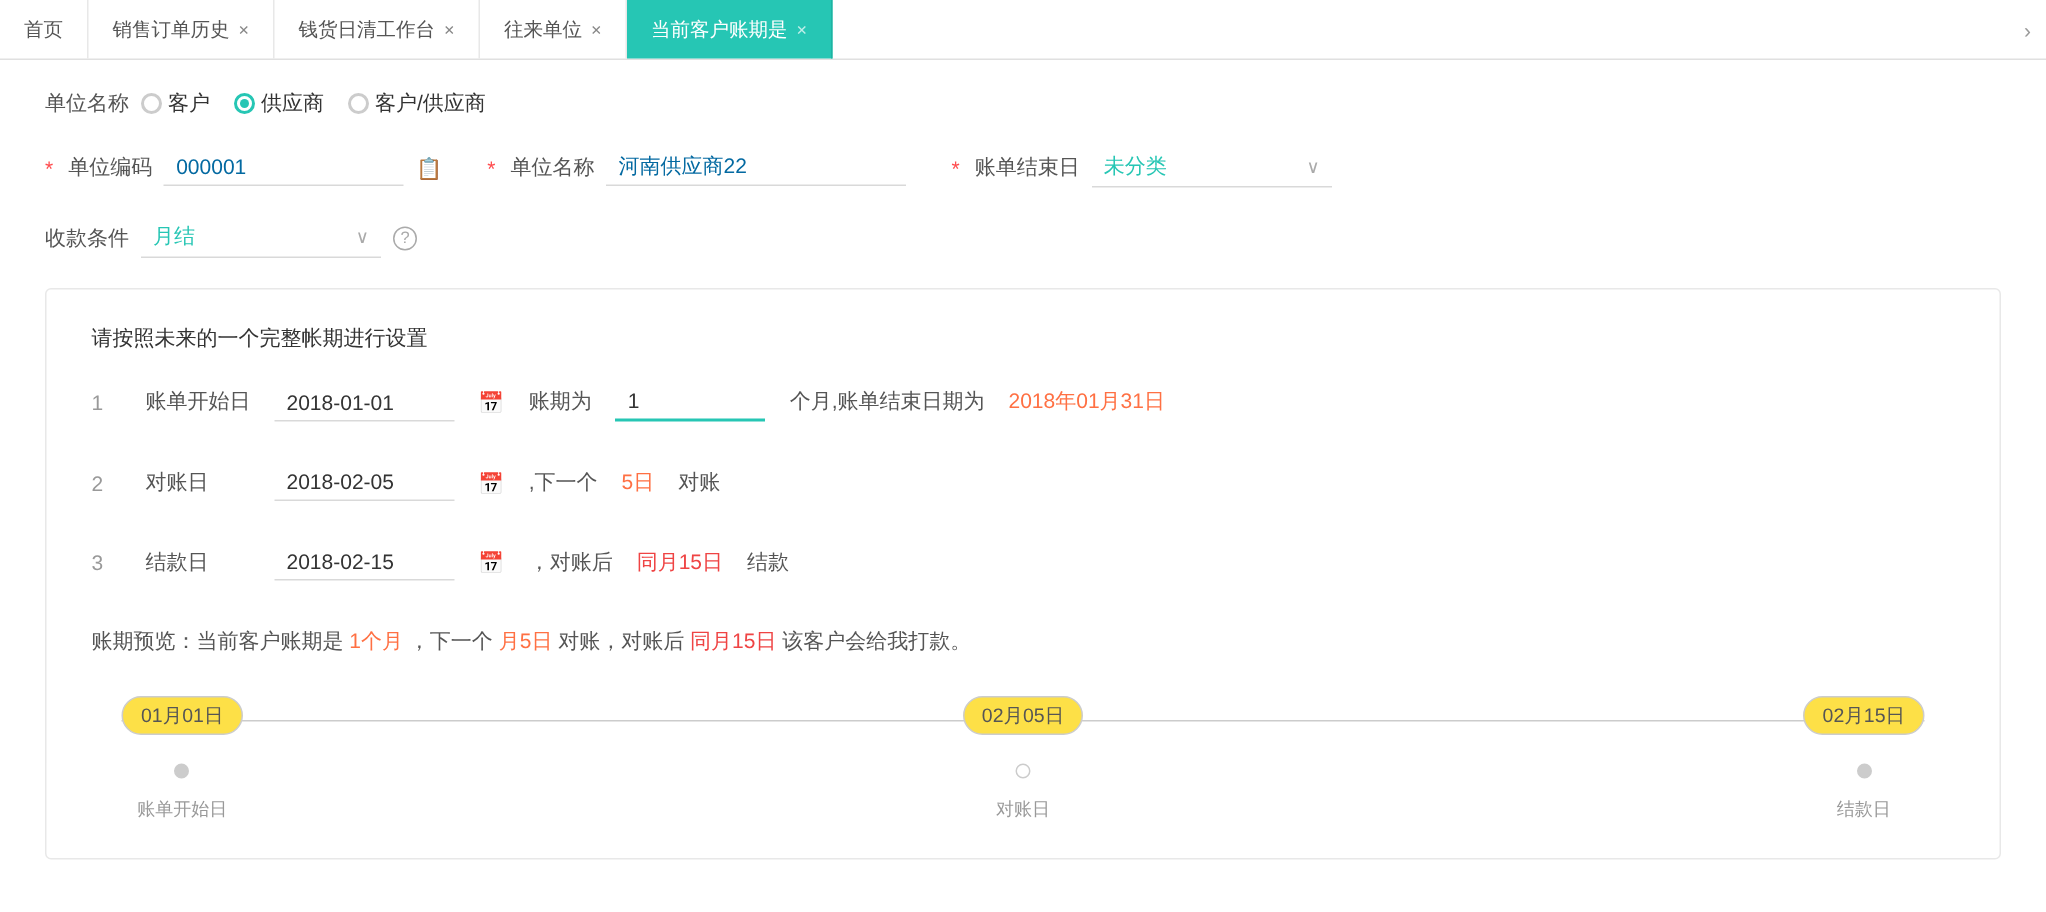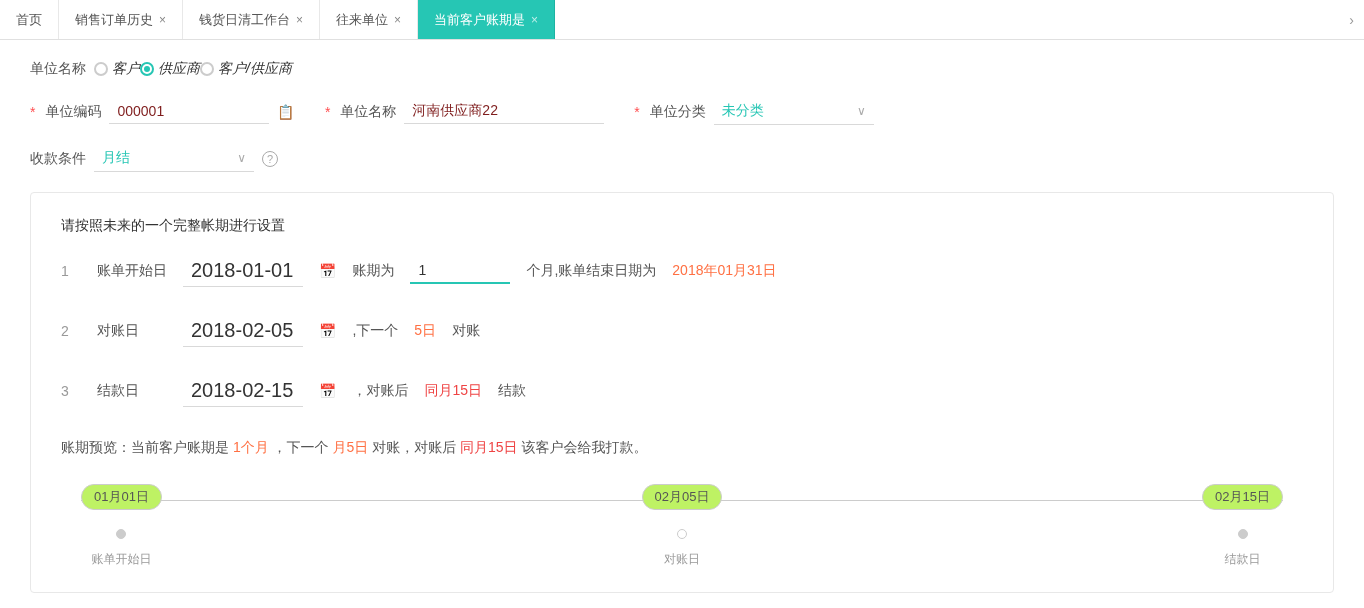--- a/index.html
+++ b/index.html
@@ -72,29 +72,29 @@
       color: #555;
       white-space: nowrap;
     }
     .form-input {
       border: none;
       border-bottom: 1px solid #d9d9d9;
       padding: 4px 8px;
       font-size: 14px;
       outline: none;
       width: 160px;
-      color: #7f1d1d;
+      color: #0369a1;
       background: transparent;
     }
     .form-input-wide { width: 200px; }
 
     .radio-group {
       display: flex;
       align-items: center;
-      font-style: italic;
+      gap: 16px;
     }
     .radio-label {
       display: flex;
       align-items: center;
       gap: 4px;
       cursor: pointer;
     }
     .radio-circle {
       width: 14px;
       height: 14px;
@@ -172,21 +172,21 @@
     }
     .setting-name {
       color: #555;
       width: 70px;
       flex-shrink: 0;
     }
     .date-input {
       border: none;
       border-bottom: 1px solid #d9d9d9;
       padding: 4px 8px;
-      font-size: 20px;
+      font-size: 14px;
       outline: none;
       width: 120px;
       color: #333;
       background: transparent;
     }
 
     .period-input {
       border: none;
       border-bottom: 2px solid #26c6b4;
       padding: 4px 8px;
@@ -235,21 +235,21 @@
       width: 10px;
       height: 10px;
       border-radius: 50%;
       background: #fff;
       border: 1px solid #ccc;
       margin-top: 11px;
     }
     .timeline-dot.start { background: #ccc; }
     .timeline-dot.end { background: #ccc; }
     .timeline-badge {
-      background: #bef264;
+      background: #fde047;
       border: 1px solid #ccc;
       border-radius: 20px;
       padding: 3px 12px;
       font-size: 13px;
       color: #555;
       white-space: nowrap;
     }
     .timeline-label {
       font-size: 12px;
       color: #999;
@@ -312,21 +312,21 @@
       <input class="form-input" type="text" value="000001" style="">
       <span class="calendar-icon">📋</span>
     </div>
     <div class="form-group">
       <span class="required-star">*</span>
       <span class="form-label">单位名称</span>
       <input class="form-input form-input-wide" type="text" value="河南供应商22" style="">
     </div>
     <div class="form-group">
       <span class="required-star">*</span>
-      <span class="form-label">单位分类</span>
+      <span class="form-label">账单结束日</span>
       <div class="select-wrapper">
         <span class="select-value">未分类</span>
         <span class="select-arrow">∨</span>
       </div>
     </div>
   </div>
 
   <div class="form-row">
     <div class="form-group">
       <span class="form-label">收款条件</span>

